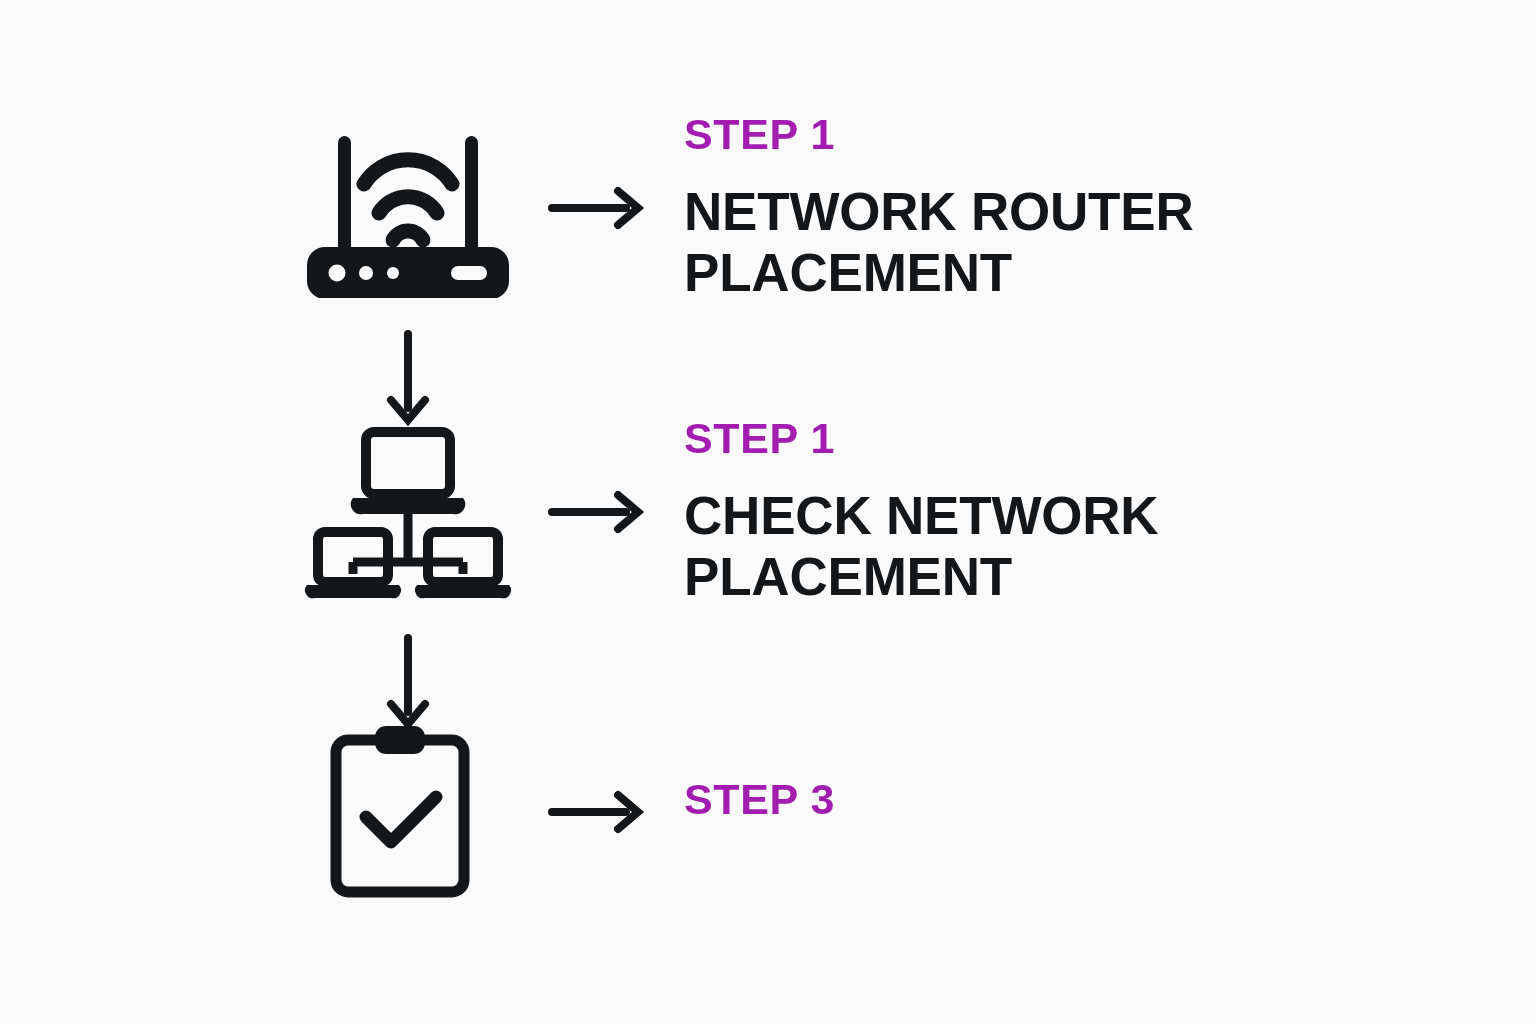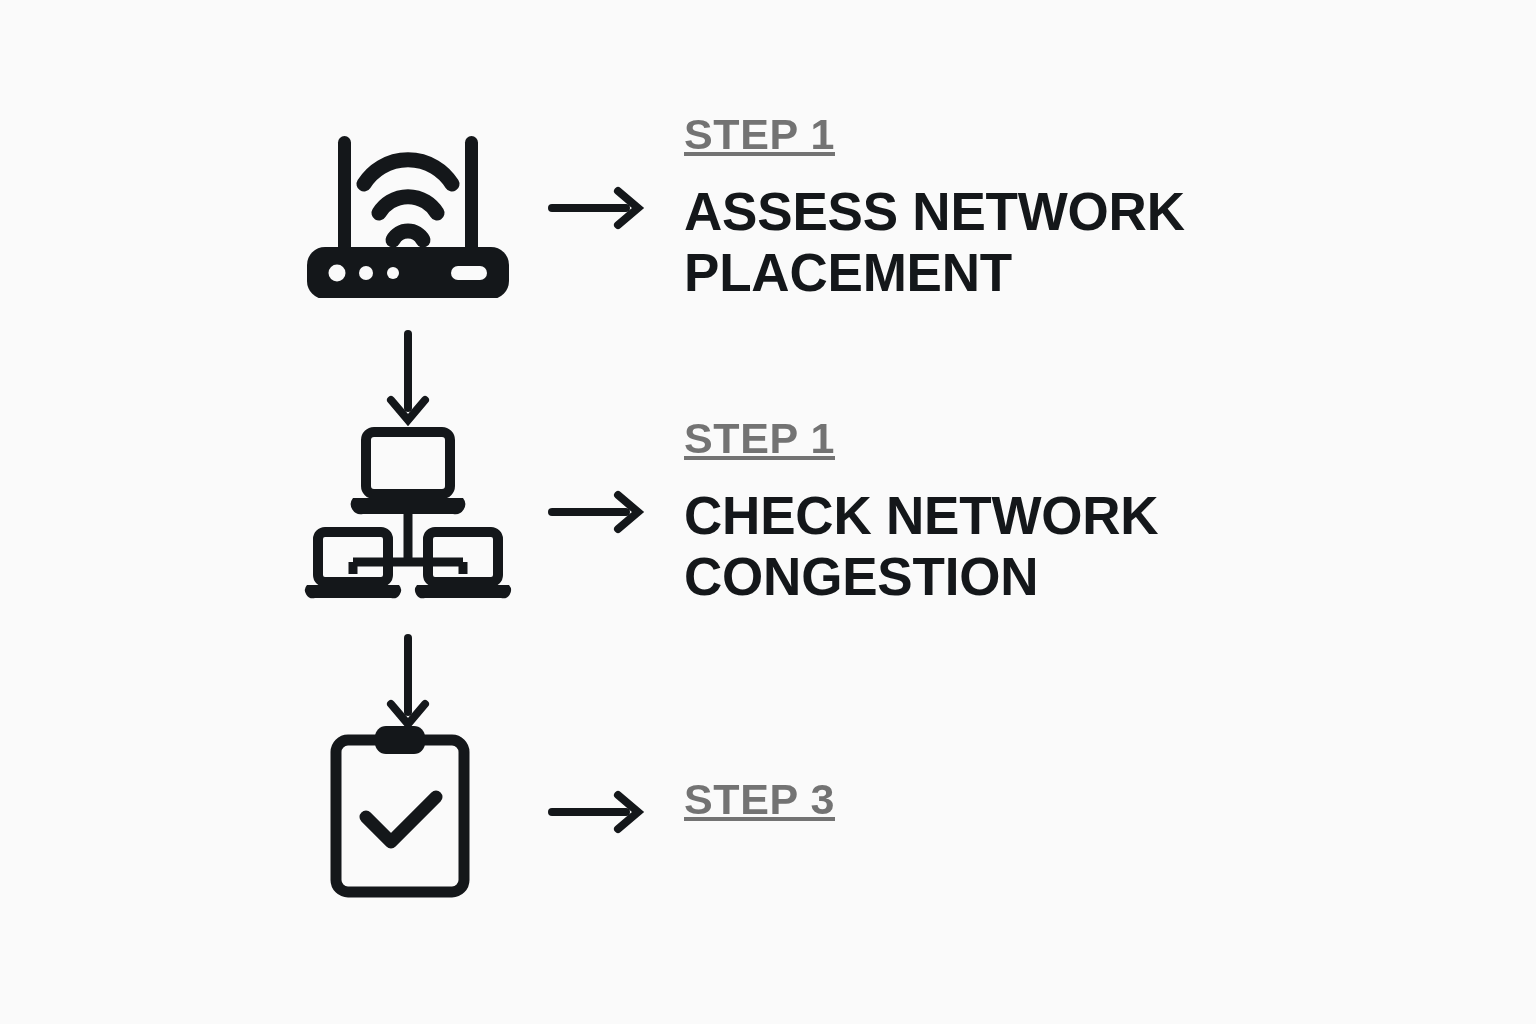--- a/index.html
+++ b/index.html
@@ -59,26 +59,25 @@
     margin-left: 30px;
     flex: 0 0 auto;
     display: flex;
     flex-direction: column;
     justify-content: center;
   }
 
   .step-label {
     font-size: 43px;
     font-weight: bold;
-    color: #737373;
+    color: #a21caf;
     letter-spacing: 0.6px;
     line-height: 1.0;
     margin-bottom: 26px;
     white-space: nowrap;
-    text-decoration: underline;
   }
 
   .step-title {
     font-size: 53px;
     font-weight: bold;
     color: #14171A;
     letter-spacing: -0.2px;
     line-height: 1.14;
     white-space: pre-line;
   }
@@ -128,21 +127,21 @@
 
     <div class="arrow-slot">
       <svg width="100" height="46" viewBox="0 0 100 46" aria-label="arrow right">
         <path d="M 4 23 L 78 23" fill="none" stroke="#14171A" stroke-width="8" stroke-linecap="round"></path>
         <path d="M 70 6 L 90 23 L 70 40" fill="none" stroke="#14171A" stroke-width="8" stroke-linecap="round" stroke-linejoin="miter"></path>
       </svg>
     </div>
 
     <div class="text-slot">
       <div class="step-label">STEP 1</div>
-      <div class="step-title">ASSESS NETWORK
+      <div class="step-title">NETWORK ROUTER
 PLACEMENT</div>
     </div>
   </div>
 
   <div class="connector" id="connector-1">
     <svg width="46" height="100" viewBox="0 0 46 100" aria-label="arrow down">
       <path d="M 23 4 L 23 78" fill="none" stroke="#14171A" stroke-width="8" stroke-linecap="round"></path>
       <path d="M 6 70 L 23 90 L 40 70" fill="none" stroke="#14171A" stroke-width="8" stroke-linecap="round" stroke-linejoin="miter"></path>
     </svg>
   </div>
@@ -172,21 +171,21 @@
     <div class="arrow-slot">
       <svg width="100" height="46" viewBox="0 0 100 46" aria-label="arrow right">
         <path d="M 4 23 L 78 23" fill="none" stroke="#14171A" stroke-width="8" stroke-linecap="round"></path>
         <path d="M 70 6 L 90 23 L 70 40" fill="none" stroke="#14171A" stroke-width="8" stroke-linecap="round" stroke-linejoin="miter"></path>
       </svg>
     </div>
 
     <div class="text-slot">
       <div class="step-label">STEP 1</div>
       <div class="step-title">CHECK NETWORK
-CONGESTION</div>
+PLACEMENT</div>
     </div>
   </div>
 
   <div class="connector" id="connector-2">
     <svg width="46" height="100" viewBox="0 0 46 100" aria-label="arrow down">
       <path d="M 23 4 L 23 78" fill="none" stroke="#14171A" stroke-width="8" stroke-linecap="round"></path>
       <path d="M 6 70 L 23 90 L 40 70" fill="none" stroke="#14171A" stroke-width="8" stroke-linecap="round" stroke-linejoin="miter"></path>
     </svg>
   </div>
 

